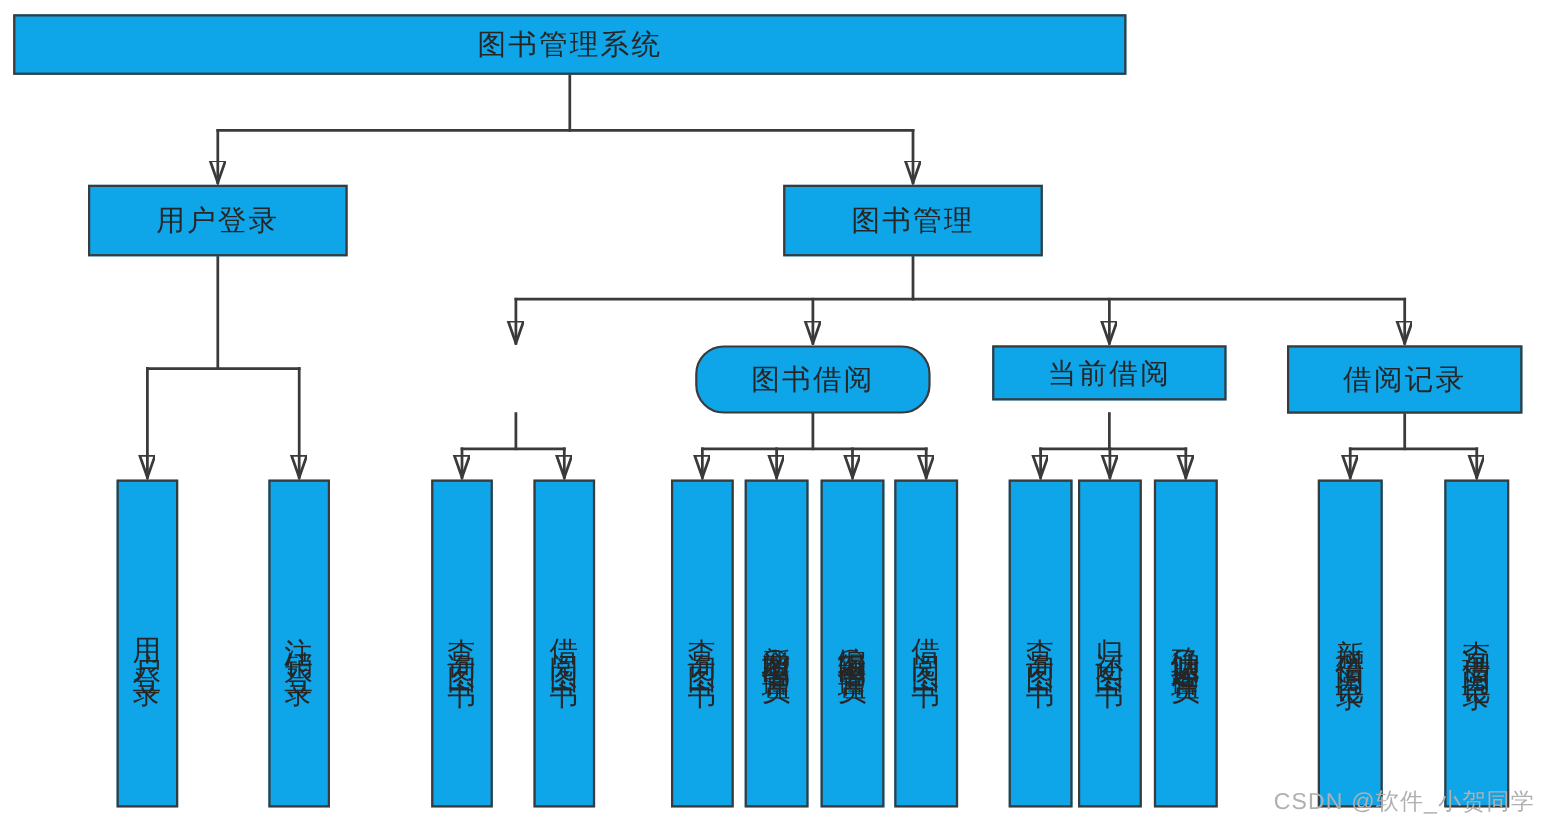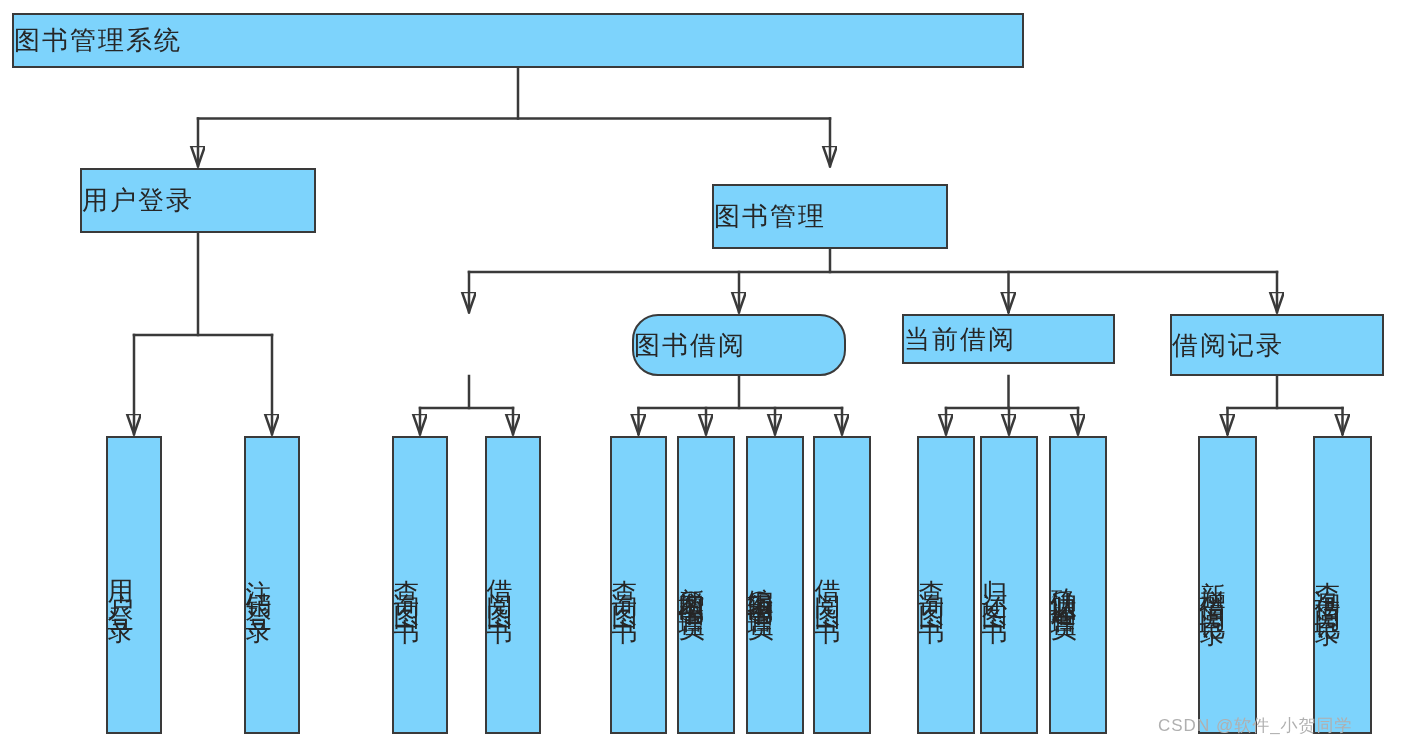--- a/index.html
+++ b/index.html
@@ -14,24 +14,25 @@
   }
   .connectors {
     position: absolute;
     left: 0; top: 0;
     width: 1405px; height: 747px;
     pointer-events: none;
   }
   .connectors path { stroke: #3a3a3a; stroke-width: 2.5; fill: none; stroke-linecap: square; }
   .box {
     position: absolute;
-    background: #7dd3fc;
+    background: #0ea5e9;
     border: 2.5px solid #3a3a3a;
     display: flex;
     align-items: center;
+    justify-content: center;
   }
   .label {
     font-size: 26px;
     color: #262626;
     letter-spacing: 2px;
     white-space: nowrap;
   }
   .vtext {
     writing-mode: vertical-rl;
     text-orientation: mixed;
@@ -40,21 +41,21 @@
     color: #262626;
     white-space: nowrap;
   }
   .ls-wide  { letter-spacing: 13px; }
   .ls-mid   { letter-spacing: 8px; }
   .ls-tight { letter-spacing: 4px; }
   .watermark {
     position: absolute;
     left: 1158px;
     top: 714px;
-    font-size: 17px;
+    font-size: 21px;
     color: #b0b0b0;
     letter-spacing: 1px;
     white-space: nowrap;
     z-index: 10;
   }
 </style>
 </head>
 <body>
 
 <div class="canvas">
@@ -121,21 +122,21 @@
     </g>
   </svg>
 
   <div class="box" style="left:12px; top:13px; width:1012px; height:55px;">
     <span class="label">图书管理系统</span>
   </div>
 
   <div class="box" style="left:80px; top:168px; width:236px; height:65px;">
     <span class="label">用户登录</span>
   </div>
-  <div class="box" style="left:712px; top:184px; width:236px; height:65px;">
+  <div class="box" style="left:712px; top:168px; width:236px; height:65px;">
     <span class="label">图书管理</span>
   </div>
 
   <div class="box" style="left:632px; top:314px; width:214px; height:62px;border-radius:26px;">
     <span class="label">图书借阅</span>
   </div>
   <div class="box" style="left:902px; top:314px; width:213px; height:50px;">
     <span class="label">当前借阅</span>
   </div>
   <div class="box" style="left:1170px; top:314px; width:214px; height:62px;">

